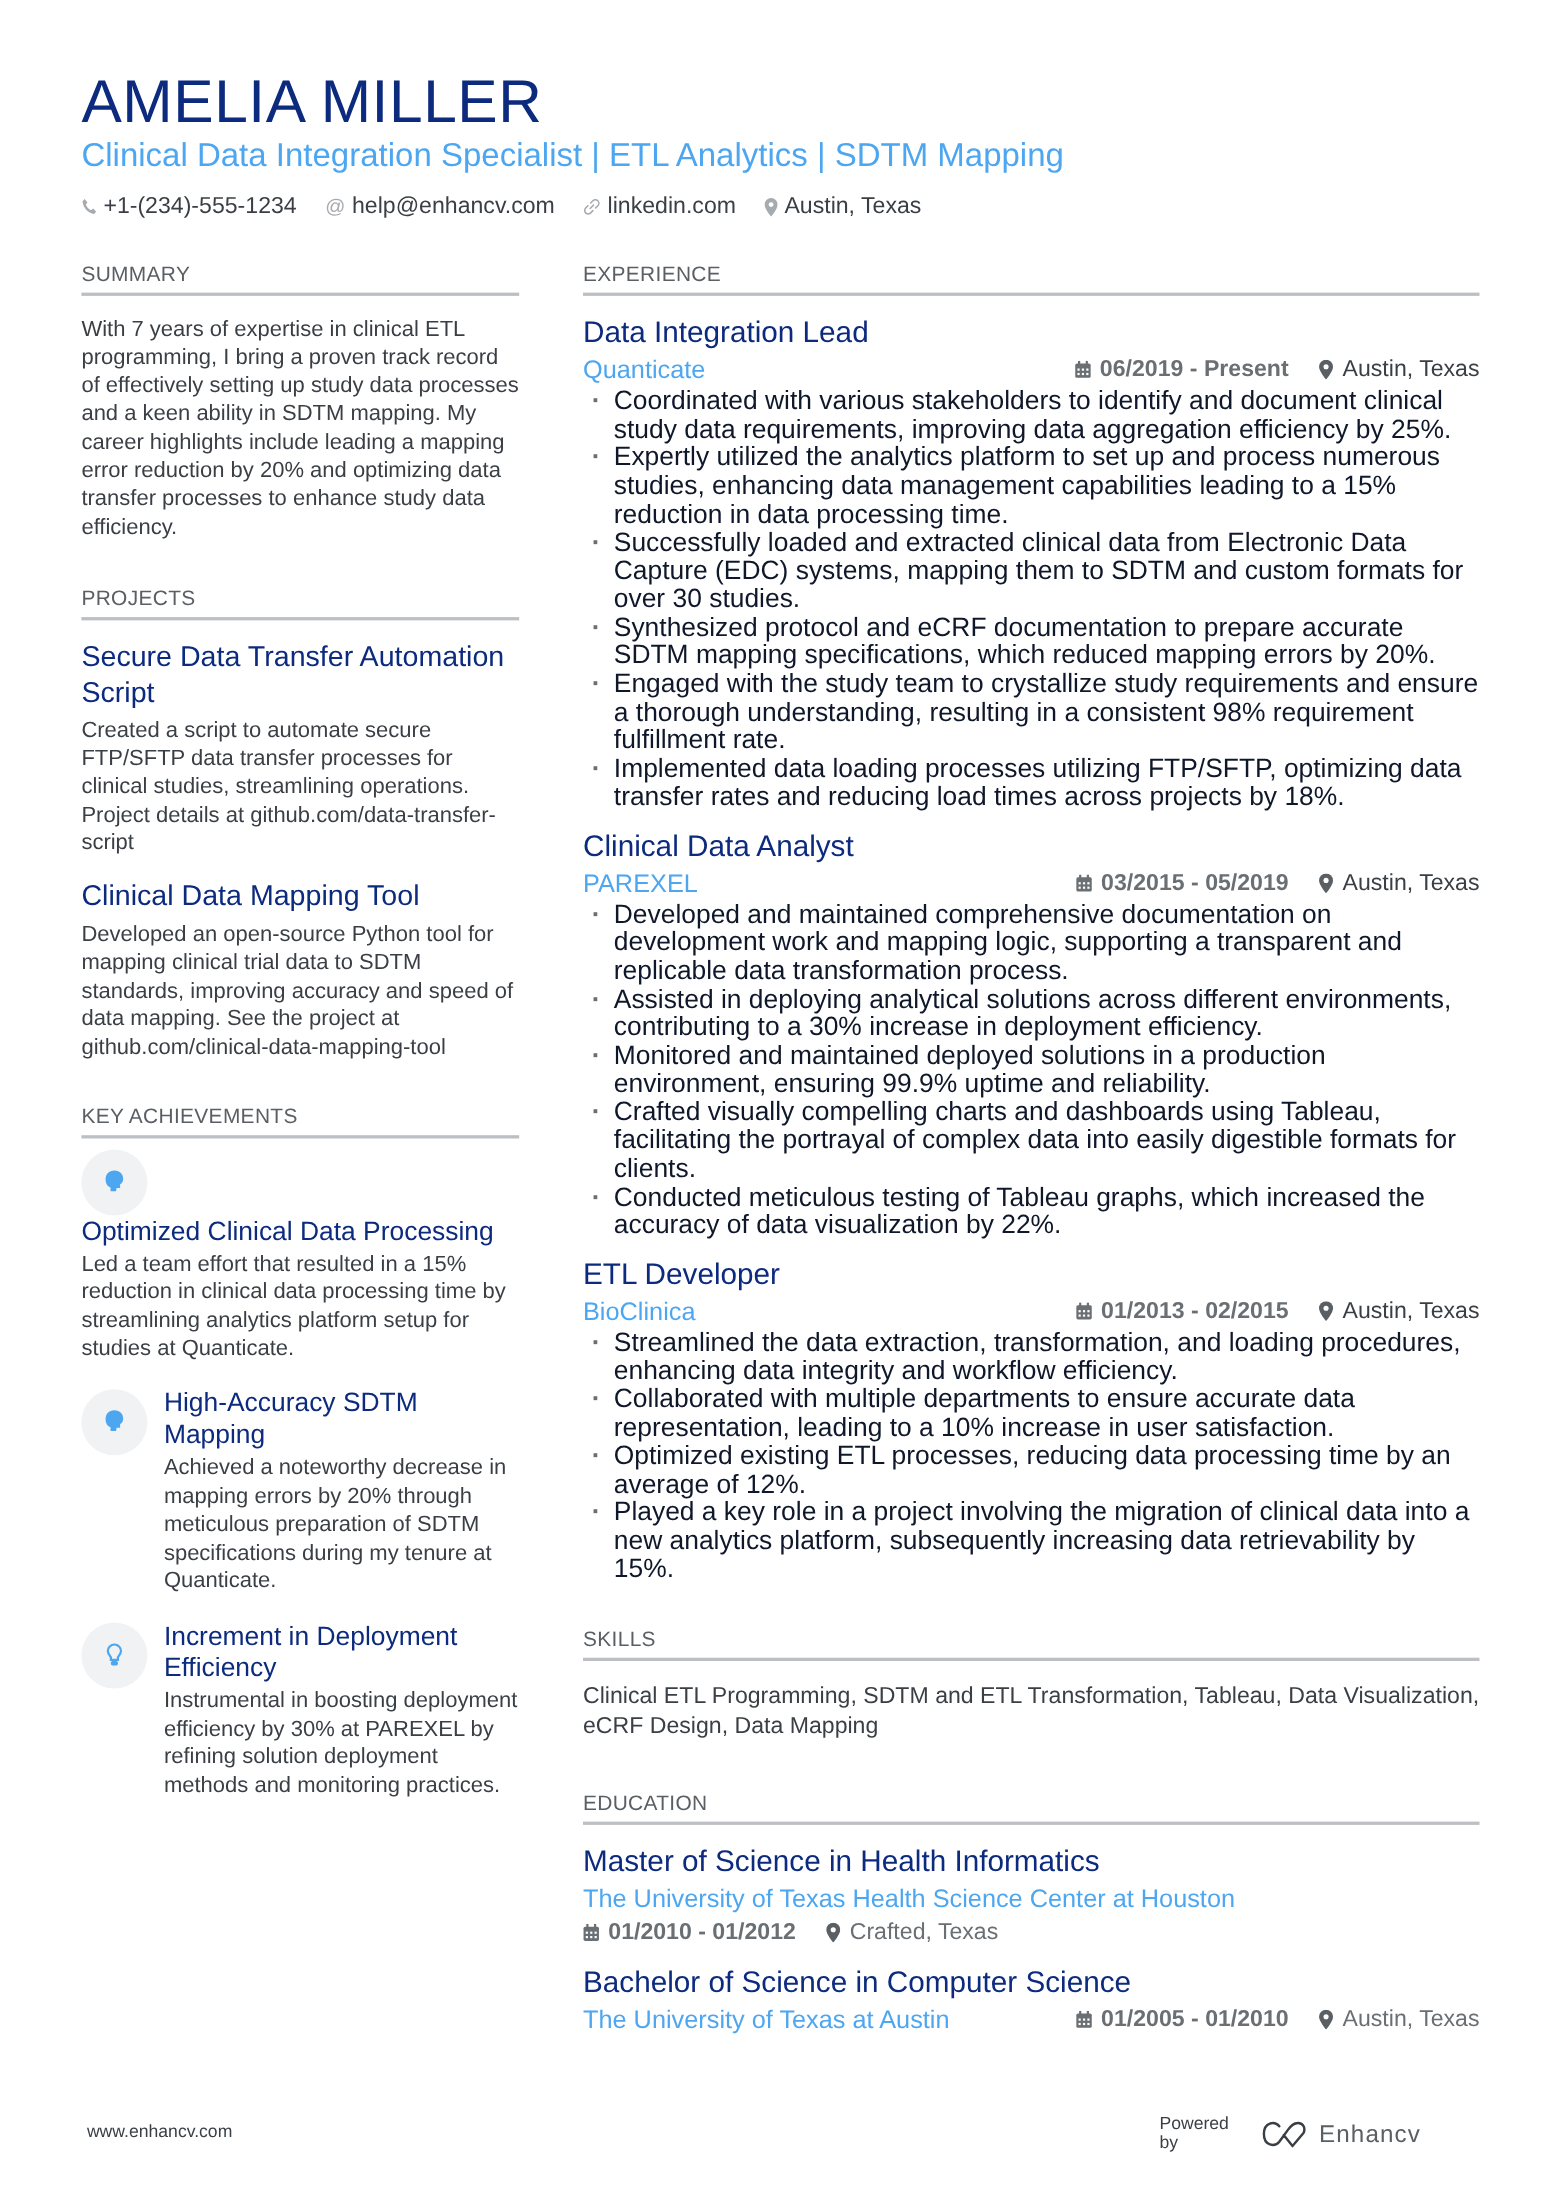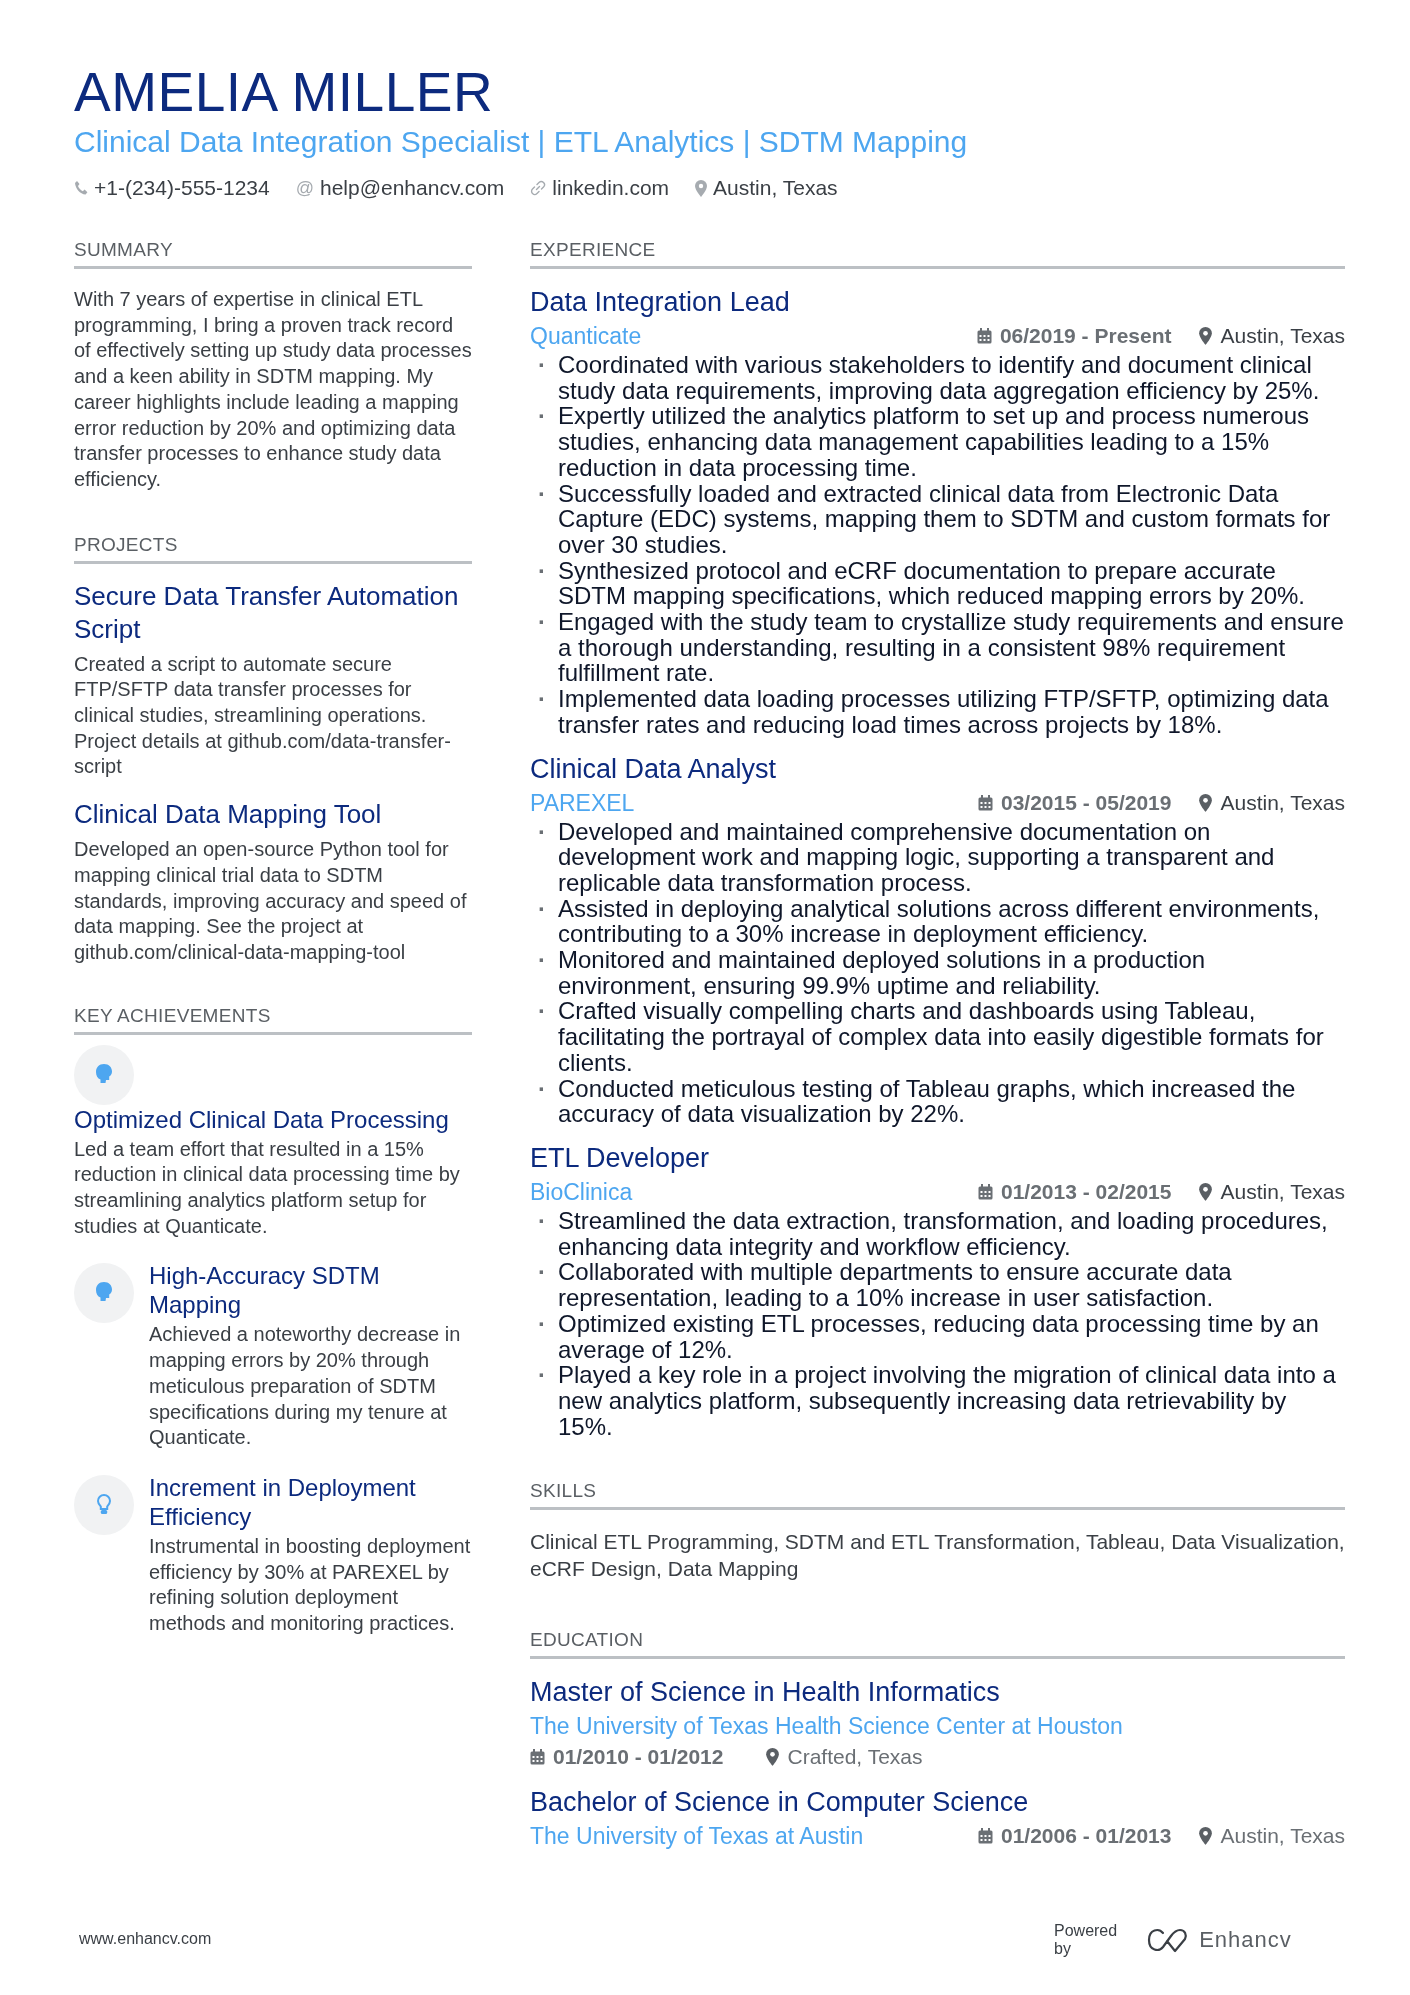--- a/index.html
+++ b/index.html
@@ -45,21 +45,21 @@
   .meta-right { display: flex; align-items: center; font-size: 21px; }
   .meta-date { color: #6a6f74; display: flex; align-items: center; font-weight: bold; }
   .meta-loc { color: #3a3f45; display: flex; align-items: center; margin-left: 28px; }
   .meta-ic { color: #5a5f64; margin-right: 8px; display: inline-flex; align-items: center; }
   .bullets { list-style: none; margin-top: 1px; }
   .bullets li { position: relative; padding-left: 28px; font-size: 24px; line-height: 25.7px; color: #0f172a; }
   .bullets li::before { content: "·"; position: absolute; left: 8px; top: 0; color: #6a6f74; font-weight: bold; }
 
   .edu-title { font-size: 27px; line-height: 34px; color: #0c2a7e; }
   .edu-school { font-size: 23px; line-height: 30px; color: #4da6f0; }
-  .edu-meta { display: flex; align-items: center; font-size: 21px; margin-top: 4px; gap: 15px; }
+  .edu-meta { display: flex; align-items: center; font-size: 21px; margin-top: 4px; }
 
   
   .footer-left { position: absolute; left: 79px; top: 1930px; font-size: 16px; color: #3a3f45; }
   .footer-right { position: absolute; left: 1054px; top: 1922px; display: flex; align-items: center; }
   .powered { font-size: 16px; color: #3a3f45; margin-right: 28px; }
   .logo-text { font-size: 22px; color: #5a5f64; margin-left: 8px; letter-spacing: 1px; }
 </style>
 </head>
 <body>
 
@@ -353,21 +353,21 @@
                     <g fill="#fff">
                       <rect x="2.5" y="7" width="2" height="2"></rect>
                       <rect x="6.5" y="7" width="2" height="2"></rect>
                       <rect x="10.5" y="7" width="2" height="2"></rect>
                       <rect x="2.5" y="11" width="2" height="2"></rect>
                       <rect x="6.5" y="11" width="2" height="2"></rect>
                       <rect x="10.5" y="11" width="2" height="2"></rect>
                     </g>
                   </svg>
                 </span>
-              <span>01/2006 - 01/2013</span>
+              <span>01/2005 - 01/2010</span>
             </span>
             <span class="meta-loc" style="color:#6a6f74;">
               <span class="meta-ic">
                   <svg width="13" height="18" viewBox="0 0 12 17">
                     <path d="M6 0 A6 6 0 0 1 12 6 C12 10 6 17 6 17 C6 17 0 10 0 6 A6 6 0 0 1 6 0 Z" fill="#5a5f64"></path>
                     <circle cx="6" cy="6" r="2.2" fill="#fff"></circle>
                   </svg>
                 </span>
               <span>Austin, Texas</span>
             </span>

